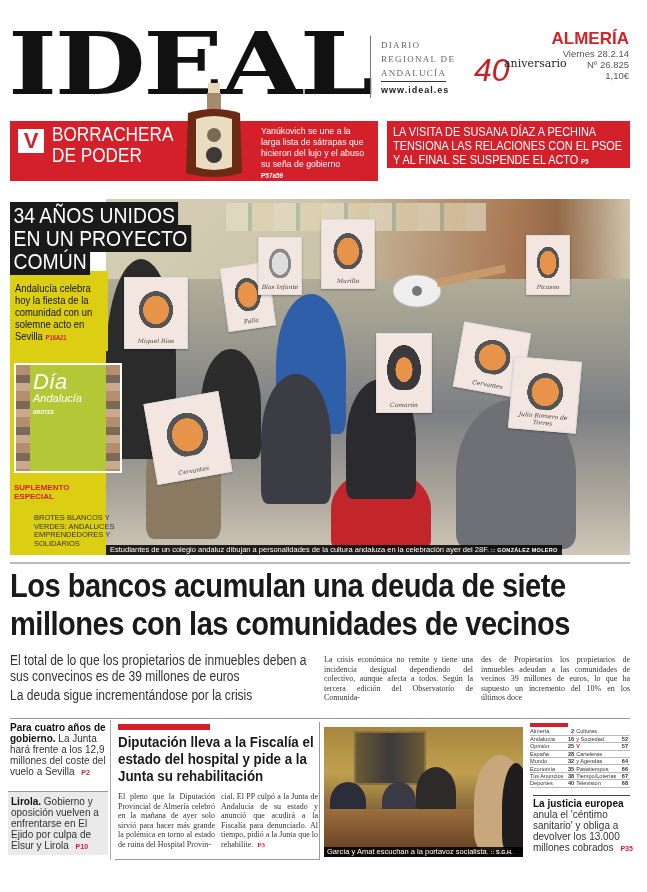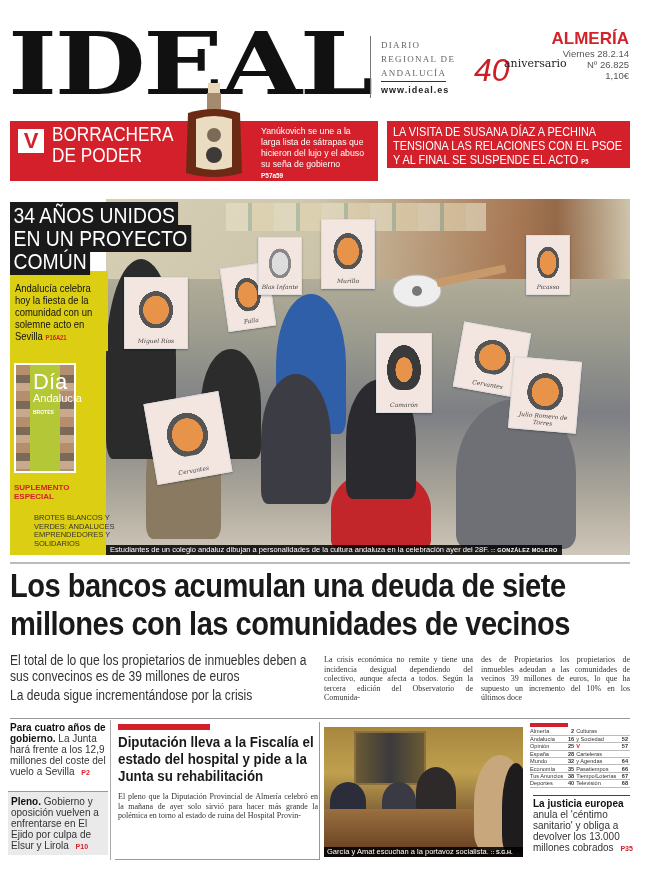--- a/index.html
+++ b/index.html
@@ -55,21 +55,21 @@
   .caption .credit { font-weight: bold; font-size: 5.5px; letter-spacing: .3px; }
 
   .feat-title { position: absolute; left: 0; top: 0; background: #1a1a1a; color: #fff; font-size: 22px; line-height: 23px;
                 padding: 2px 4px; transform: scaleX(0.88); transform-origin: left top; white-space: nowrap; }
   .feat-title.l1 { top: 3px; } .feat-title.l2 { top: 26px; } .feat-title.l3 { top: 49px; }
   .yellow-col { position: absolute; left: 0; top: 72px; width: 96px; height: 284px; background: #dccf13; }
   .yellow-wide { position: absolute; left: 0; top: 72px; width: 98px; height: 80px; background: #dccf13; }
   .feat-sub { position: absolute; left: 5px; top: 83px; width: 92px; font-size: 10.5px; line-height: 12px; color: #111;
               transform: scaleX(0.9); transform-origin: left top; }
   .feat-sub .ref { font-size: 6.5px; font-weight: bold; color: #d3202a; }
-  .supp-cover { position: absolute; left: 4px; top: 164px; width: 62px; height: 110px; background: #b4c837; border: 2px solid #fff; }
+  .supp-cover { position: absolute; left: 4px; top: 164px; width: 108px; height: 110px; background: #b4c837; border: 2px solid #fff; font-style: italic; }
   .supp-cover .strip-l, .supp-cover .strip-r { position: absolute; top: 0; width: 14px; height: 100%;
          background: repeating-linear-gradient(180deg,#b58e6e 0 10px,#7c6a58 10px 18px,#c9a98b 18px 26px); }
   .supp-cover .strip-l { left: 0; } .supp-cover .strip-r { right: 0; }
   .supp-cover .dia { position: absolute; left: 17px; top: 6px; font-size: 22px; color: #fff; line-height: 22px; }
   .supp-cover .andalucia { position: absolute; left: 17px; top: 27px; font-size: 11px; color: #fff; }
   .supp-cover .brotes { position: absolute; left: 17px; top: 44px; font-size: 5px; color: #fff; font-weight: bold; }
   .supp-label { position: absolute; left: 4px; top: 284px; font-size: 8px; font-weight: bold; color: #d3202a; line-height: 9px; }
   .supp-desc { position: absolute; left: 4px; top: 315px; width: 92px; font-size: 7.5px; line-height: 8.5px; color: #333; margin-left: 20px; }
 
   
@@ -271,31 +271,32 @@
 </article>
 
 <div class="rule-mid"></div>
 
 <div class="brief1">
   <b>Para cuatro años de gobierno.</b>
   <span>La Junta hará frente a los 12,9 millones del coste del vuelo a Sevilla</span>
   <span class="page-ref-red">P2</span>
 </div>
 <div class="brief2">
-  <b>Pleno.</b>
+  <b>Lirola.</b>
   <span>Gobierno y oposición vuelven a enfrentarse en El Ejido por culpa de Elsur y Lirola</span>
   <span class="page-ref-red">P10</span>
 </div>
 <div class="vsep" style="left:110px"></div>
 
 <article class="dip">
   <div class="bar"></div>
   <h2 class="title">Diputación lleva a la Fiscalía el estado del hospital y pide a la Junta su rehabilitación</h2>
   <div class="text">
     <div class="col">El pleno que la Diputación Provincial de Almería celebró en la mañana de ayer solo sirvió para hacer más grande la polémica en torno al estado de ruina del Hospital Provin-</div>
+    <div class="col"><span>cial. El PP culpó a la Junta de Andalucía de su estado y anunció que acudirá a la Fiscalía para denunciarlo. Al tiempo, pidió a la Junta que lo rehabilite.</span><span class="page-ref-red">P3</span></div>
   </div>
 </article>
 
 <figure class="photo2">
   <div class="painting"></div>
   <div class="person" style="left:6px;top:55px;width:36px;height:40px;background:#2b2d3a"></div>
   <div class="person" style="left:58px;top:55px;width:34px;height:40px;background:#3a3a44"></div>
   <div class="person" style="left:92px;top:40px;width:40px;height:50px;background:#2e2a2a"></div>
   <div class="desk"></div>
   <div class="person" style="left:150px;top:28px;width:52px;height:96px;background:#c9a77d"></div>

